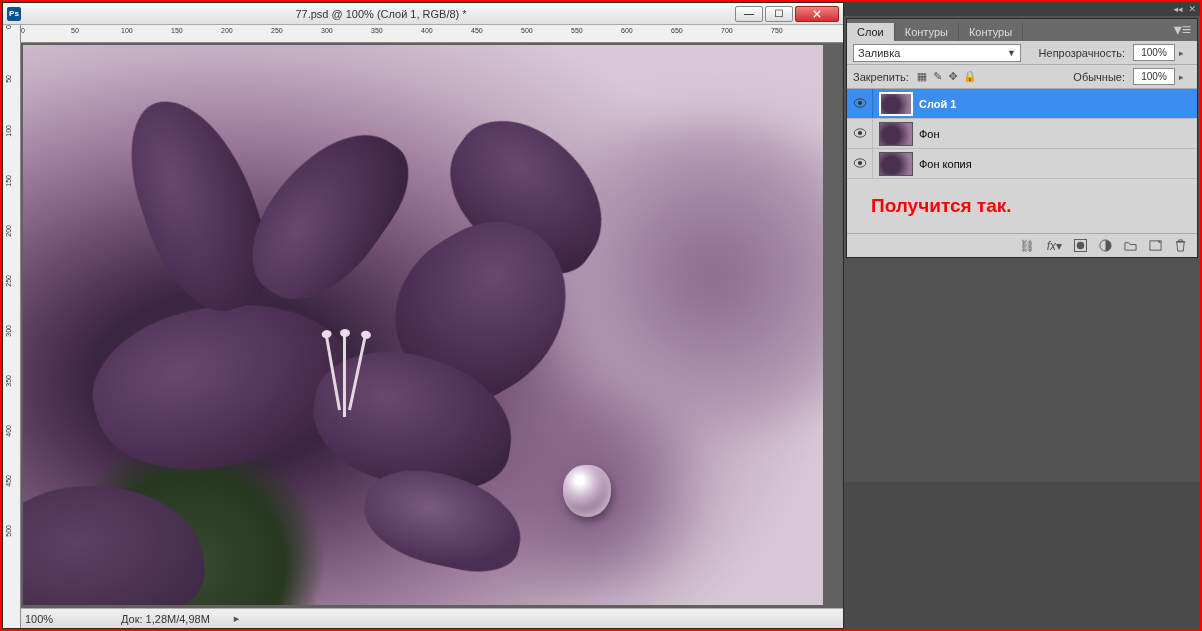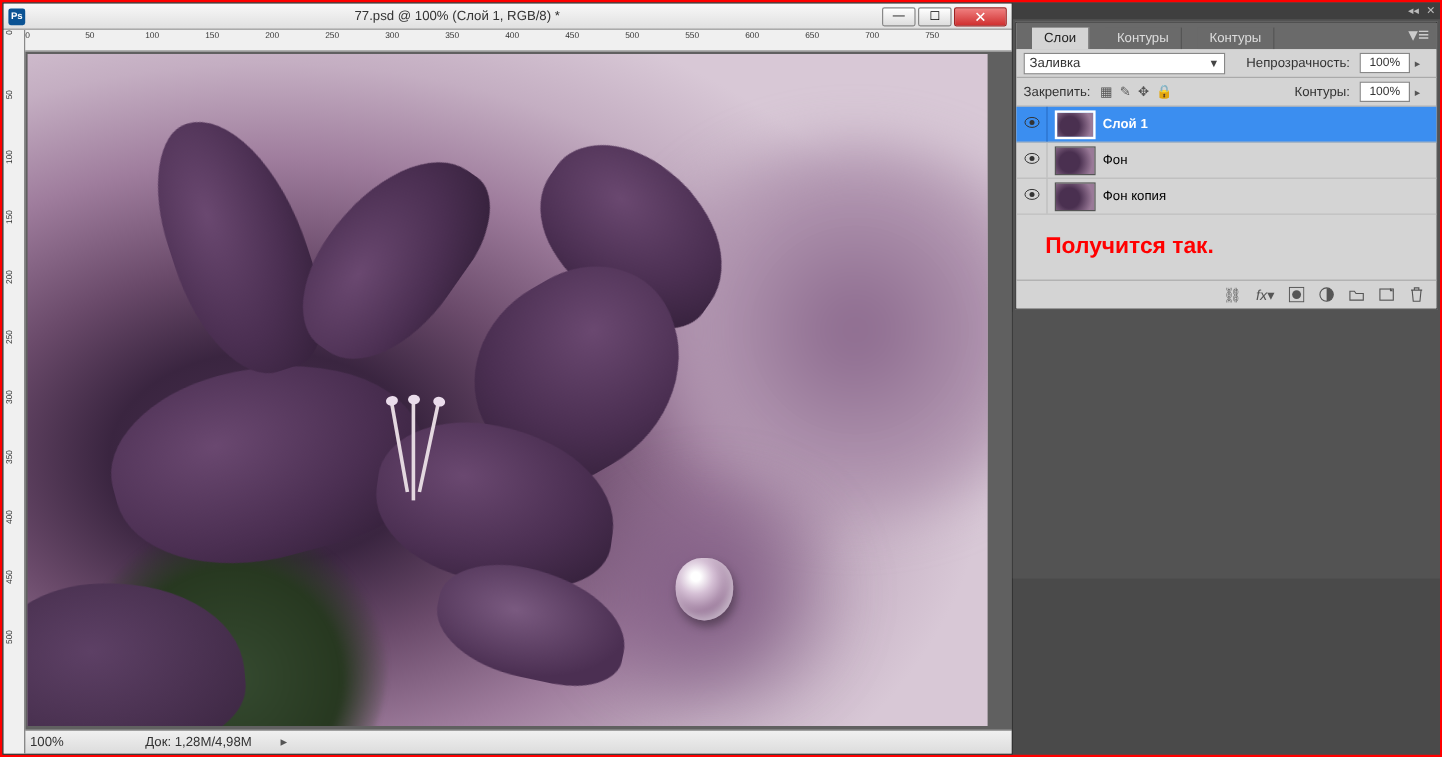--- a/index.html
+++ b/index.html
@@ -49,21 +49,21 @@
 .statusbar .zoom { width: 72px; }
 .status-btn { width: 14px; display:inline-block; color:#555; cursor:pointer; }
 
 
 .right-area { flex: 1; background: #535353; display: flex; flex-direction: column; }
 .right-header { height: 14px; background: #3f3f3f; display:flex; justify-content: flex-end; align-items:center; padding-right: 4px; gap:6px;}
 .rh-icon { color:#bbb; font-size: 9px; cursor:pointer; }
 
 .panel { margin: 2px 2px; background: #d4d4d4; border: 1px solid #2a2a2a; display:flex; flex-direction:column; }
 .panel-tabs { height: 22px; background: #6a6a6a; display: flex; align-items: flex-end; }
-.tab { padding: 3px 10px; font-size: 11px; color: #ddd; background: #6a6a6a; border-right: 1px solid #555; cursor:pointer;margin-left:13px; }
+.tab { padding: 3px 10px; font-size: 11px; color: #ddd; background: #6a6a6a; border-right: 1px solid #555; cursor:pointer; }
 .tab.active { background: #d4d4d4; color: #222; }
 .tab-menu { margin-left:auto; padding: 2px 6px; color:#ccc; cursor:pointer; }
 
 .panel-row { height: 24px; background: #d4d4d4; border-bottom: 1px solid #aaa; display: flex; align-items: center; padding: 0 6px; font-size: 11px; color: #333; gap: 4px; }
 .blend-select { flex: 0 0 168px; height: 18px; background: #fff; border: 1px solid #888; padding: 0 4px; display:flex; align-items:center; justify-content:space-between; cursor:pointer; }
 .blend-select .arr { font-size: 9px; color:#444; }
 .opacity-label { margin-left: auto; }
 .val-box { width: 42px; height: 17px; background: #fff; border: 1px solid #888; text-align: center; font-size: 10px; display:flex; align-items:center; justify-content:center; margin-left: 4px; }
 .sm-btn { width: 12px; font-size:9px; color:#555; cursor:pointer; }
 
@@ -197,21 +197,21 @@
         <span class="sm-btn">▸</span>
       </div>
       <div class="panel-row">
         <span>Закрепить:</span>
         <div class="lock-icons">
           <span>▦</span>
           <span>✎</span>
           <span>✥</span>
           <span>🔒</span>
         </div>
-        <span style="margin-left:auto">Контуры:</span>
+        <span style="margin-left:auto">Обычные:</span>
         <div class="val-box">100%</div>
         <span class="sm-btn">▸</span>
       </div>
       <div class="layer-list" id="layerlist">
           <div class="layer-row selected">
             <div class="eye-col">
               <span class="eye-icon"><svg viewBox="0 0 16 12">
                   <ellipse cx="8" cy="6" rx="7" ry="5" fill="none" stroke="#333" stroke-width="1"></ellipse>
                   <circle cx="8" cy="6" r="2.5" fill="#333"></circle>
                 </svg></span>

